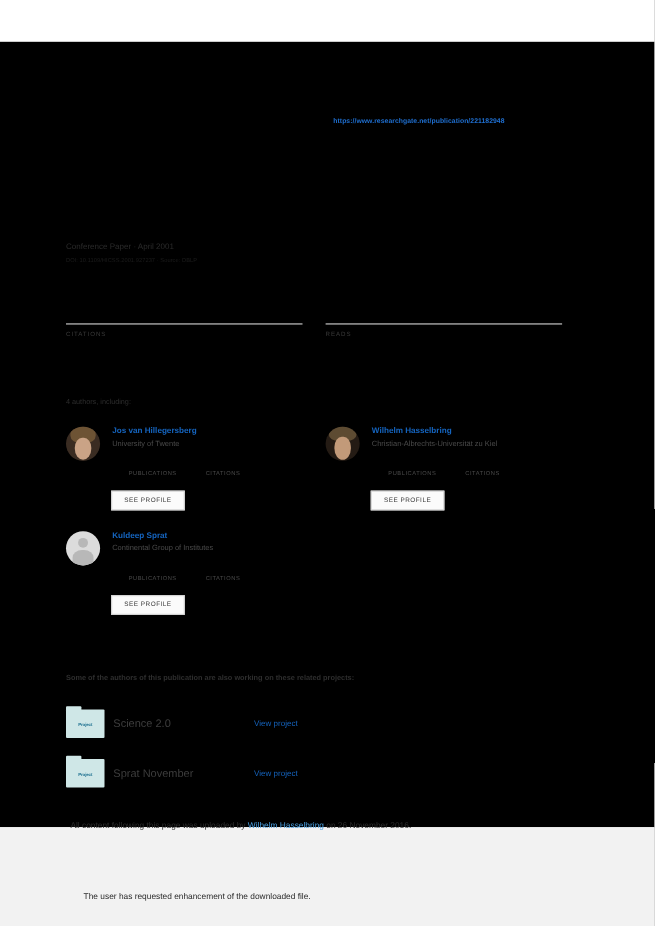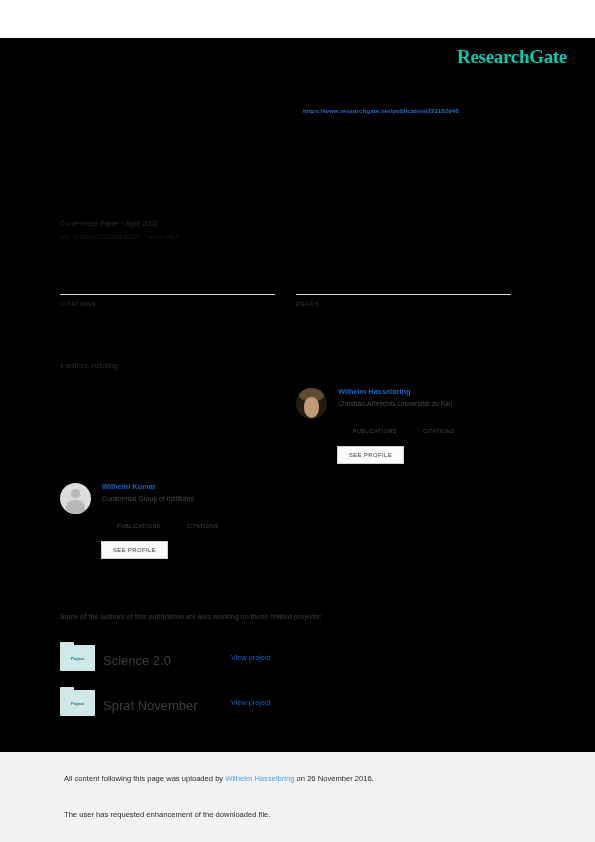--- a/index.html
+++ b/index.html
@@ -155,87 +155,102 @@
     position:absolute; left:0; top:-3px; width:14px; height:4px;
     background:#cfe7e7; border-radius:1px 1px 0 0;
   }
   .folder-icon .word {
     position:absolute; left:0; right:0; top:11px;
     text-align:center; font-size:4px; font-weight:700;
     color:#1a6e8e; letter-spacing:-0.1px;
   }
   .project-name {
     position:absolute; left:43px; top:8px;
-    font-size:13px; color:#3d3d3d; white-space:nowrap;
+    font-size:10px; color:#3d3d3d; white-space:nowrap;
   }
   .view-project {
     position:absolute; top:8px;
     font-size:7.3px; font-weight:400; color:#1565c0; white-space:nowrap;
   }
   #view-0 { left:171px; }
   #view-1 { left:171px; }
 
   
   .footer-line {
     position:absolute; left:64px;
     font-size:7.6px; color:#2b2b2b; white-space:nowrap;
   }
-  #footer-line-0 { top:774px; }
-  #footer-line-1 { top:810px; }
+  #footer-line-0 { top:746px; }
+  #footer-line-1 { top:810px;margin-left:12px; }
   .footer-link { color:#4a9fe0; }
 </style>
 </head>
 <body>
 
 <div id="page">
 
   <div class="top-white"></div>
   <div class="dark-body"></div>
 
-  <div class="rg-logo">ResearchGate</div>
   <div class="rg-url">https://www.researchgate.net/publication/221182948</div>
 
   <div class="pub-title hidden-text"></div>
   <div class="meta-line">Conference Paper · April 2001</div>
   <div class="doi-line">DOI: 10.1109/HICSS.2001.927237 · Source: DBLP</div>
 
   <div class="stat" id="stat-citations">
     <div class="stat-num"></div>
     <div class="stat-rule"></div>
     <div class="stat-label">CITATIONS</div>
   </div>
   <div class="stat" id="stat-reads">
     <div class="stat-num"></div>
     <div class="stat-rule"></div>
     <div class="stat-label">READS</div>
   </div>
 
   <div class="authors-head">4 authors, including:</div>
 
+  <div class="author-card" id="author-0">
+    <div class="avatar av-photo-a"></div>
+    <div class="author-name">Jos van Hillegersberg</div>
+    <div class="author-affil">University of Twente</div>
+    <div class="author-stats">
+      <div class="as-col c0">
+        <div class="as-num"></div>
+        <div class="as-label">PUBLICATIONS</div>
+      </div>
+      <div class="as-col c1">
+        <div class="as-num"></div>
+        <div class="as-label">CITATIONS</div>
+      </div>
+    </div>
+    <div class="see-profile">SEE PROFILE</div>
+  </div>
 
   <div class="author-card" id="author-1">
     <div class="avatar av-photo-b"></div>
     <div class="author-name">Wilhelm Hasselbring</div>
     <div class="author-affil">Christian-Albrechts-Universität zu Kiel</div>
     <div class="author-stats">
       <div class="as-col c0">
         <div class="as-num"></div>
         <div class="as-label">PUBLICATIONS</div>
       </div>
       <div class="as-col c1">
         <div class="as-num"></div>
         <div class="as-label">CITATIONS</div>
       </div>
     </div>
     <div class="see-profile">SEE PROFILE</div>
   </div>
 
   <div class="author-card" id="author-2">
     <div class="avatar av-placeholder"></div>
-    <div class="author-name">Wilhelm Kumar</div>
+    <div class="author-name">Kuldeep Sprat</div>
     <div class="author-affil">Continental Group of Institutes</div>
     <div class="author-stats">
       <div class="as-col c0">
         <div class="as-num"></div>
         <div class="as-label">PUBLICATIONS</div>
       </div>
       <div class="as-col c1">
         <div class="as-num"></div>
         <div class="as-label">CITATIONS</div>
       </div>

